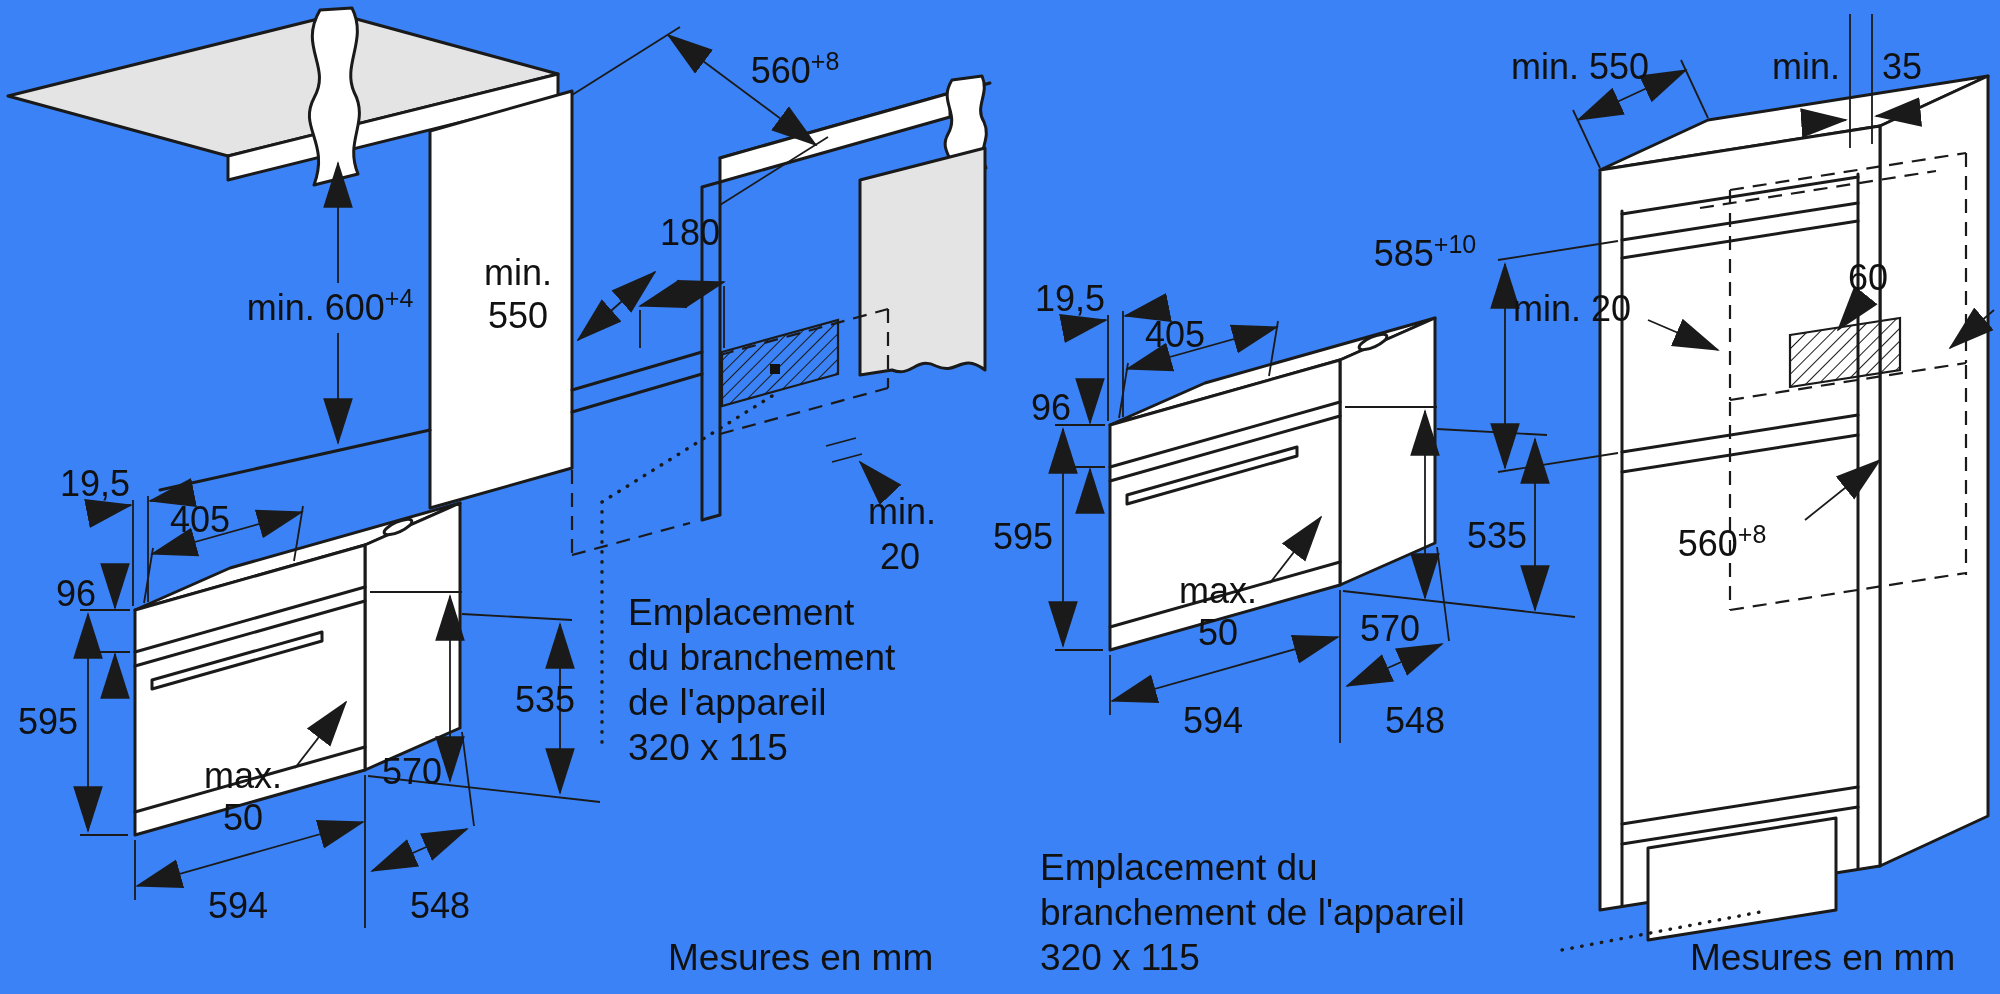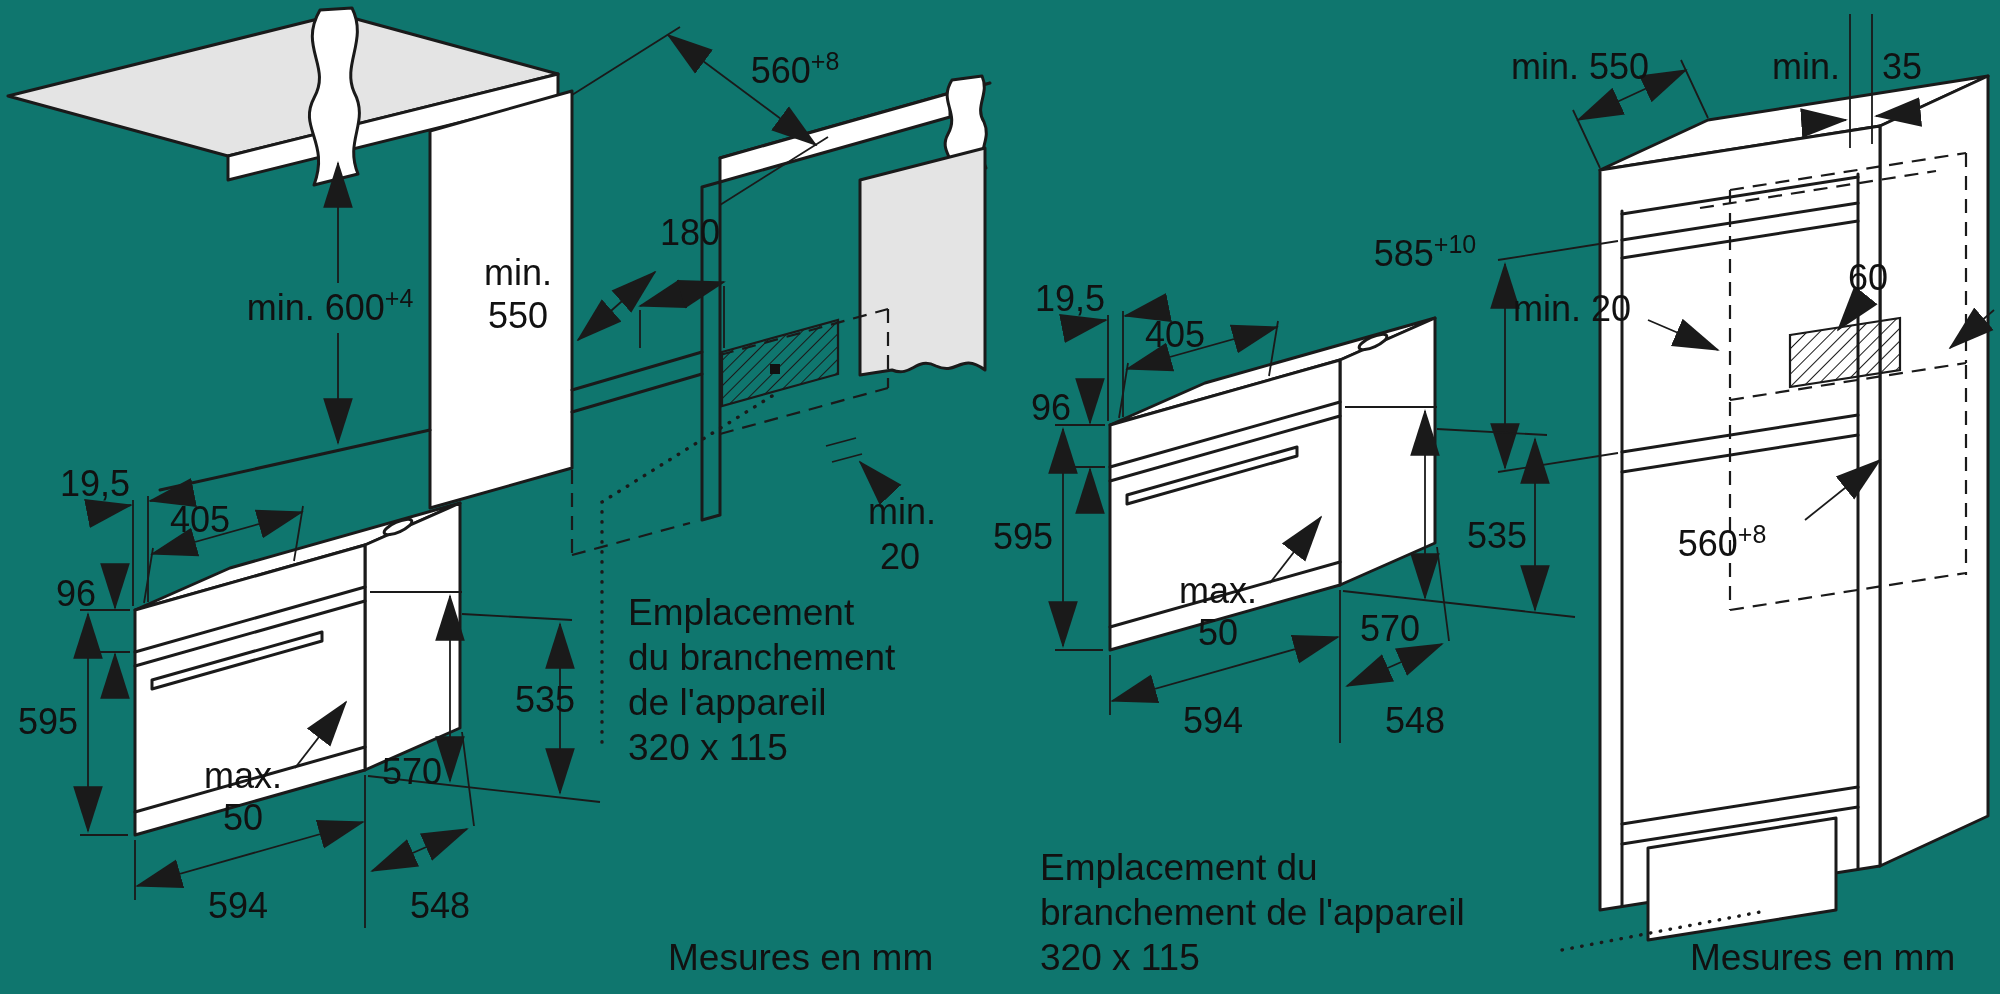--- a/index.html
+++ b/index.html
@@ -1,16 +1,16 @@
 <!DOCTYPE html>
 <html><head>
 <meta charset="utf-8">
 <style>
   html,body{margin:0;padding:0;background:#ffffff;}
-  .stage{width:2000px;height:994px;background:#0f766e;position:relative;overflow:hidden;}
+  .stage{width:2000px;height:994px;background:#3b82f6;position:relative;overflow:hidden;}
   svg{display:block;}
   .s  {fill:none;stroke:#1a1a1a;stroke-width:3;stroke-linejoin:round;stroke-linecap:round;}
   .sf {fill:#ffffff;stroke:#1a1a1a;stroke-width:3;stroke-linejoin:round;}
   .sg {fill:#e4e4e4;stroke:#1a1a1a;stroke-width:3;stroke-linejoin:round;}
   .ext{fill:none;stroke:#1a1a1a;stroke-width:1.8;}
   .dim{fill:none;stroke:#1a1a1a;stroke-width:1.8;marker-start:url(#ah);marker-end:url(#ah);}
   .dimE{fill:none;stroke:#1a1a1a;stroke-width:1.8;marker-end:url(#ah);}
   .dash{fill:none;stroke:#1a1a1a;stroke-width:2.2;stroke-dasharray:14 9;}
   .dot{fill:none;stroke:#1a1a1a;stroke-width:3.4;stroke-dasharray:0.5 9.5;stroke-linecap:round;}
   .hatch{fill:url(#hp);stroke:#1a1a1a;stroke-width:2.2;}

